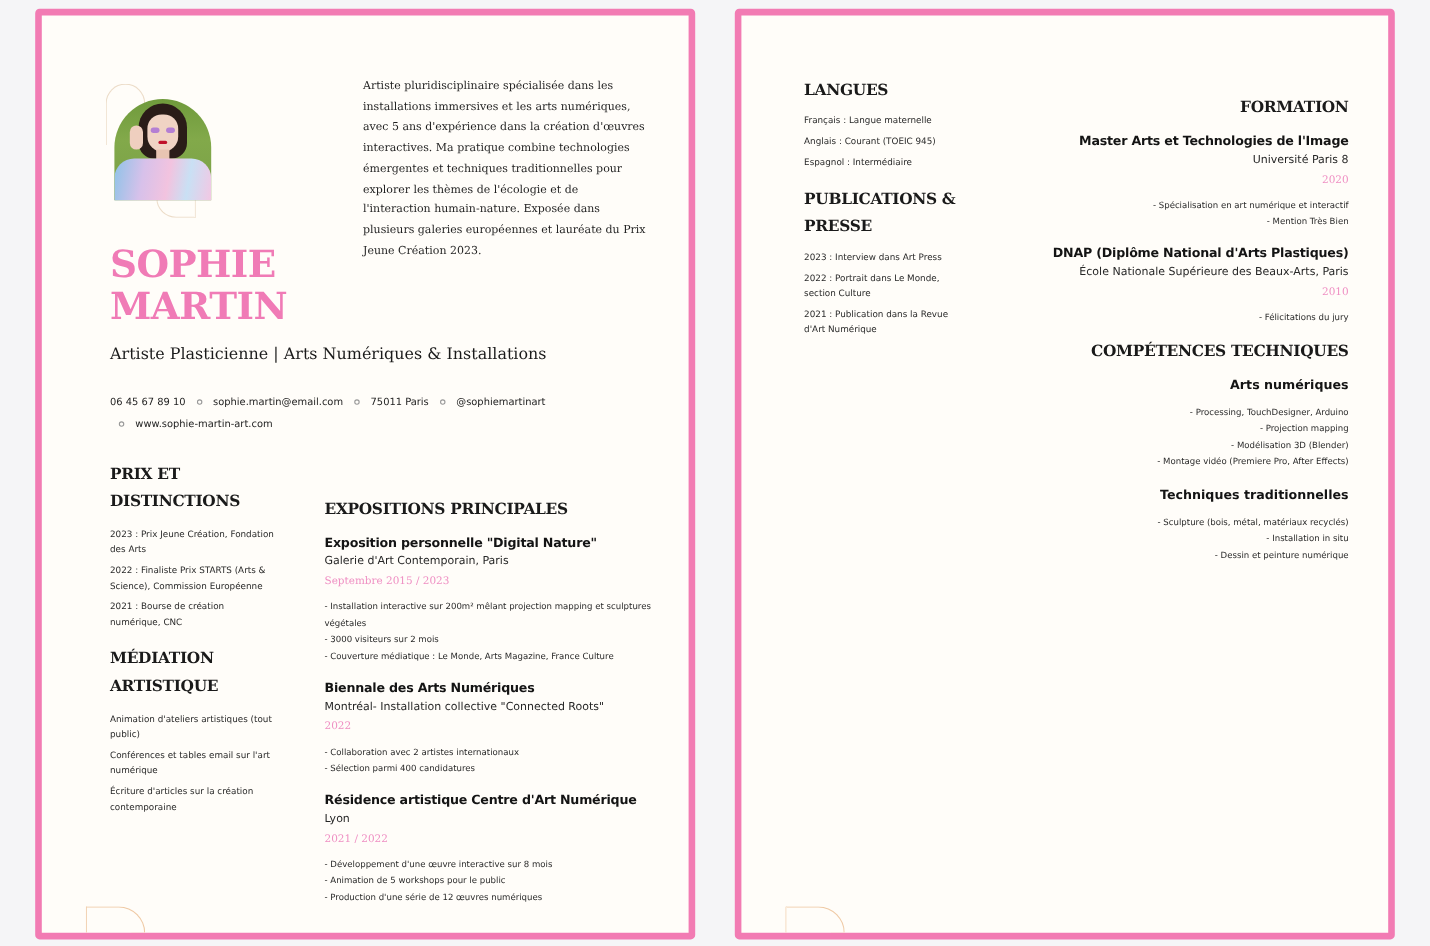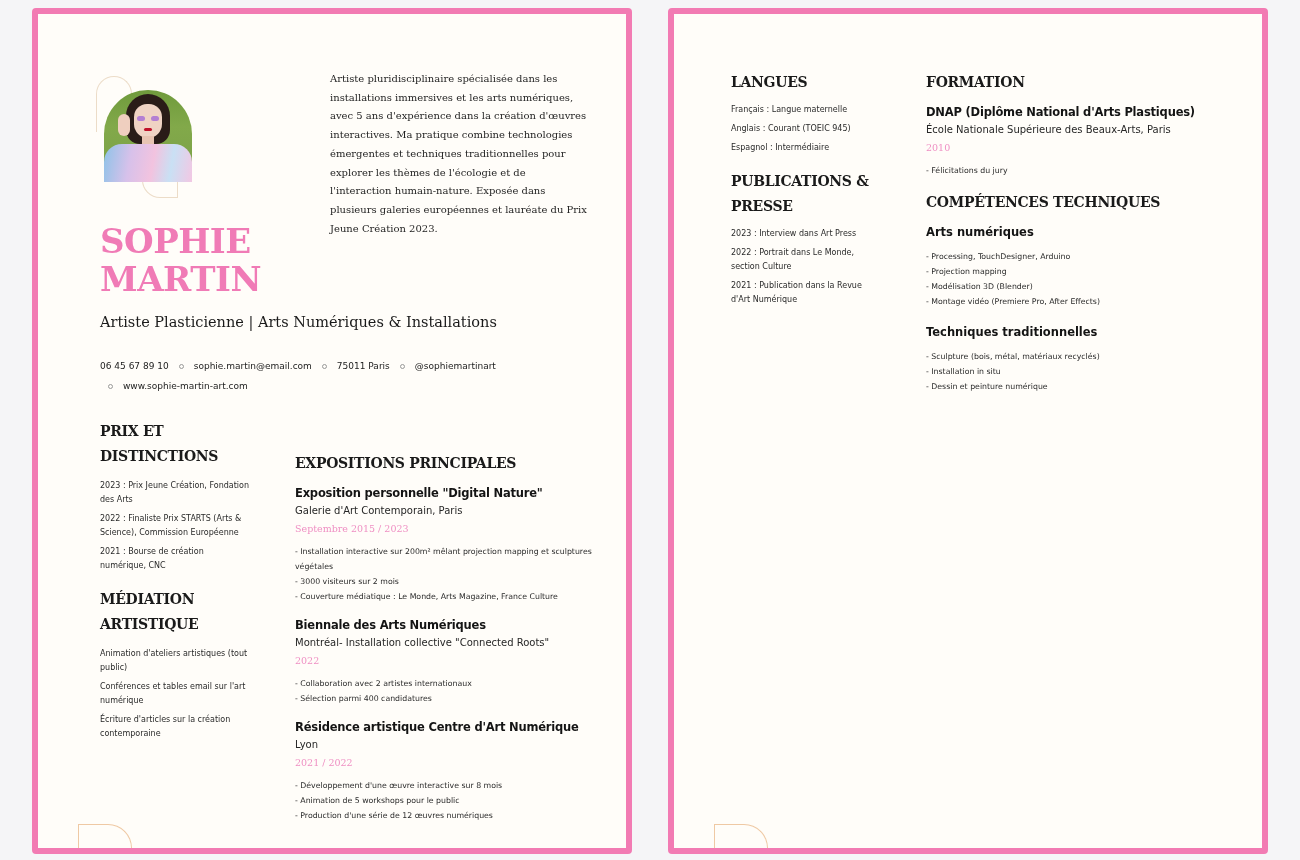--- a/index.html
+++ b/index.html
@@ -91,21 +91,21 @@
 
     .corner-deco {
       position: absolute; left: 40px; bottom: 0; width: 54px; height: 24px;
       border: 1px solid #efc9a4; border-bottom: none; border-radius: 0 26px 0 0;
     }
 
     
     .p2-left { position: absolute; left: 57px; top: 56px; width: 150px; }
     .p2-left .sec-title { margin-bottom: 8px; }
     .p2-left .block { margin-bottom: 14px; }
-    .p2-right { position: absolute; left: 252px; top: 56px; width: 300px; }
+    .p2-right { position: absolute; left: 252px; top: 72px; width: 300px; text-align: right; }
     .p2-right .sec-title { margin-bottom: 8px; }
     .skill-group-title { font-family: "DejaVu Sans", sans-serif; font-size: 11.5px; font-weight: bold; color: #141414; line-height: 18px; margin: 4px 0 8px 0; }
     .skill-group { margin-bottom: 14px; }
   </style>
 </head>
 <body>
 
 <div class="page" id="page-1">
 
   <div class="photo-wrap">
@@ -212,20 +212,27 @@
       <div class="small-item">2023 : Interview dans Art Press</div>
       <div class="small-item">2022 : Portrait dans Le Monde, section Culture</div>
       <div class="small-item">2021 : Publication dans la Revue d'Art Numérique</div>
     </div>
   </div>
 
   <div class="p2-right">
     <div>
       <h2 class="sec-title">FORMATION</h2>
 
+      <div class="entry">
+        <div class="entry-title">Master Arts et Technologies de l'Image</div>
+        <div class="entry-sub">Université Paris 8</div>
+        <div class="entry-date">2020</div>
+        <div class="entry-bullet">- Spécialisation en art numérique et interactif</div>
+        <div class="entry-bullet">- Mention Très Bien</div>
+      </div>
 
       <div class="entry">
         <div class="entry-title">DNAP (Diplôme National d'Arts Plastiques)</div>
         <div class="entry-sub">École Nationale Supérieure des Beaux-Arts, Paris</div>
         <div class="entry-date">2010</div>
         <div class="entry-bullet">- Félicitations du jury</div>
       </div>
     </div>
 
     <div>

